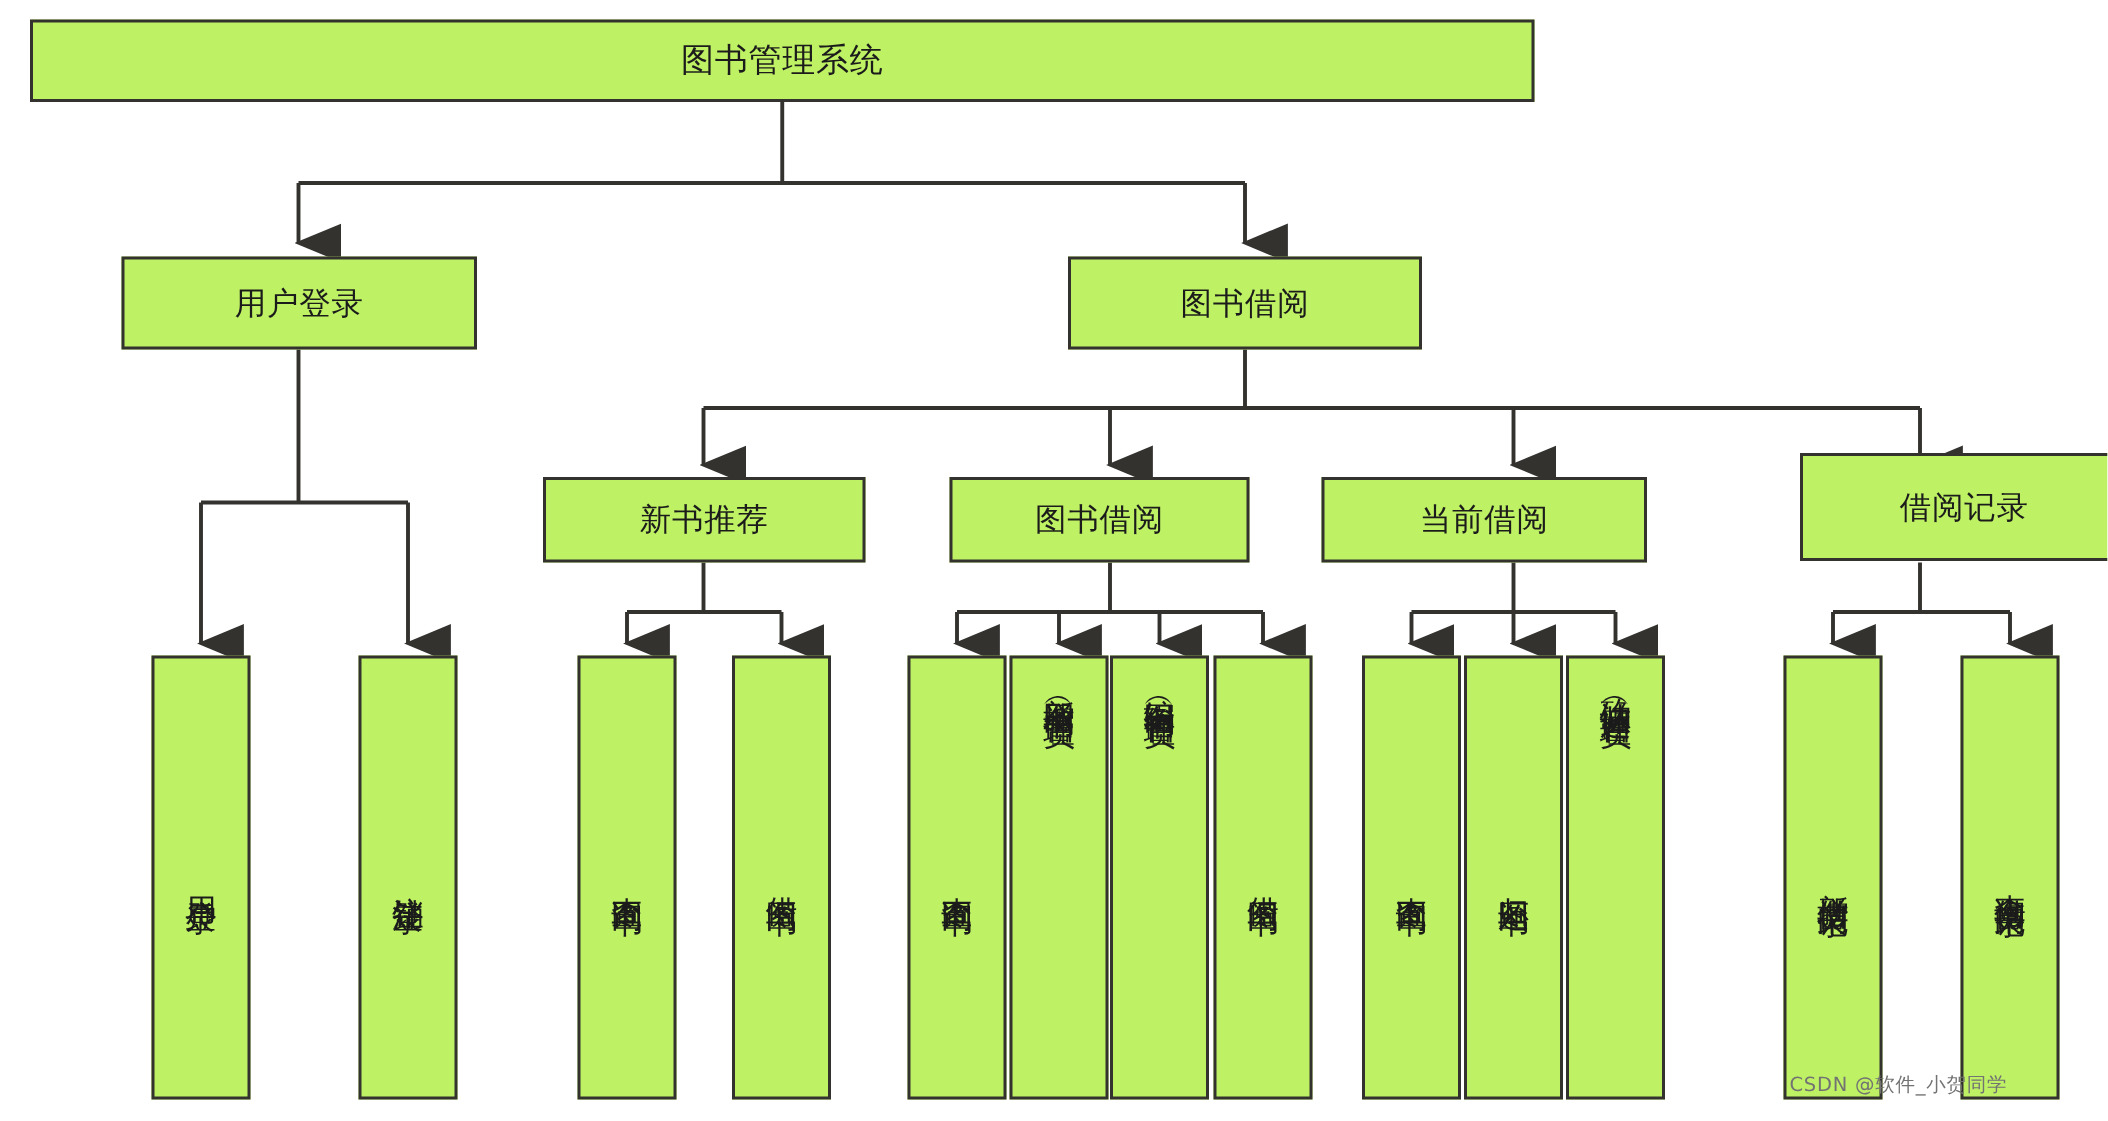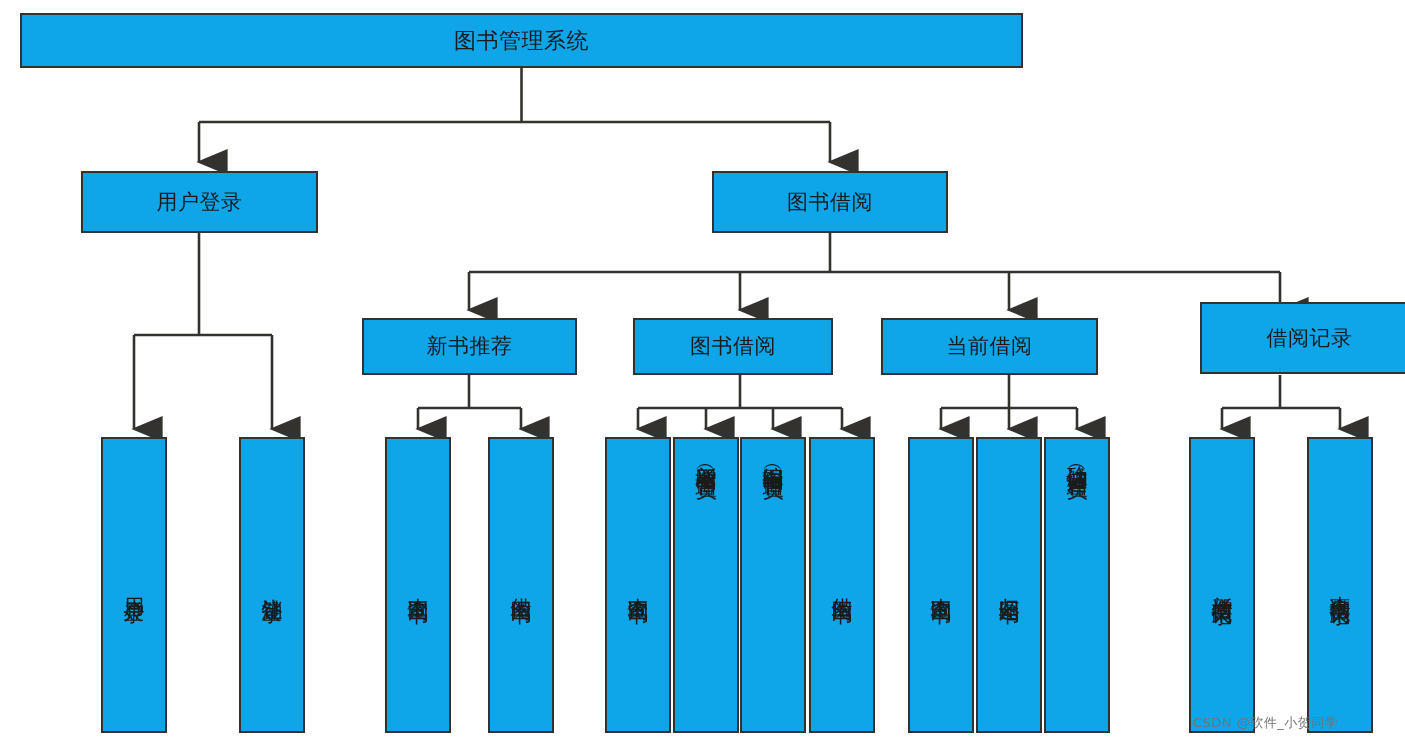--- a/index.html
+++ b/index.html
@@ -22,21 +22,21 @@
     position: absolute;
     left: 0;
     top: 0;
     width: 1405px;
     height: 747px;
     pointer-events: none;
   }
   .node {
     position: absolute;
     box-sizing: border-box;
-    background: #0ea5e9;
+    background: #bef264;
     border: 2px solid #33322f;
     display: flex;
     align-items: center;
     justify-content: center;
     color: #1b1b1b;
     z-index: 2;
   }
   .node-label {
     display: block;
     text-align: center;

